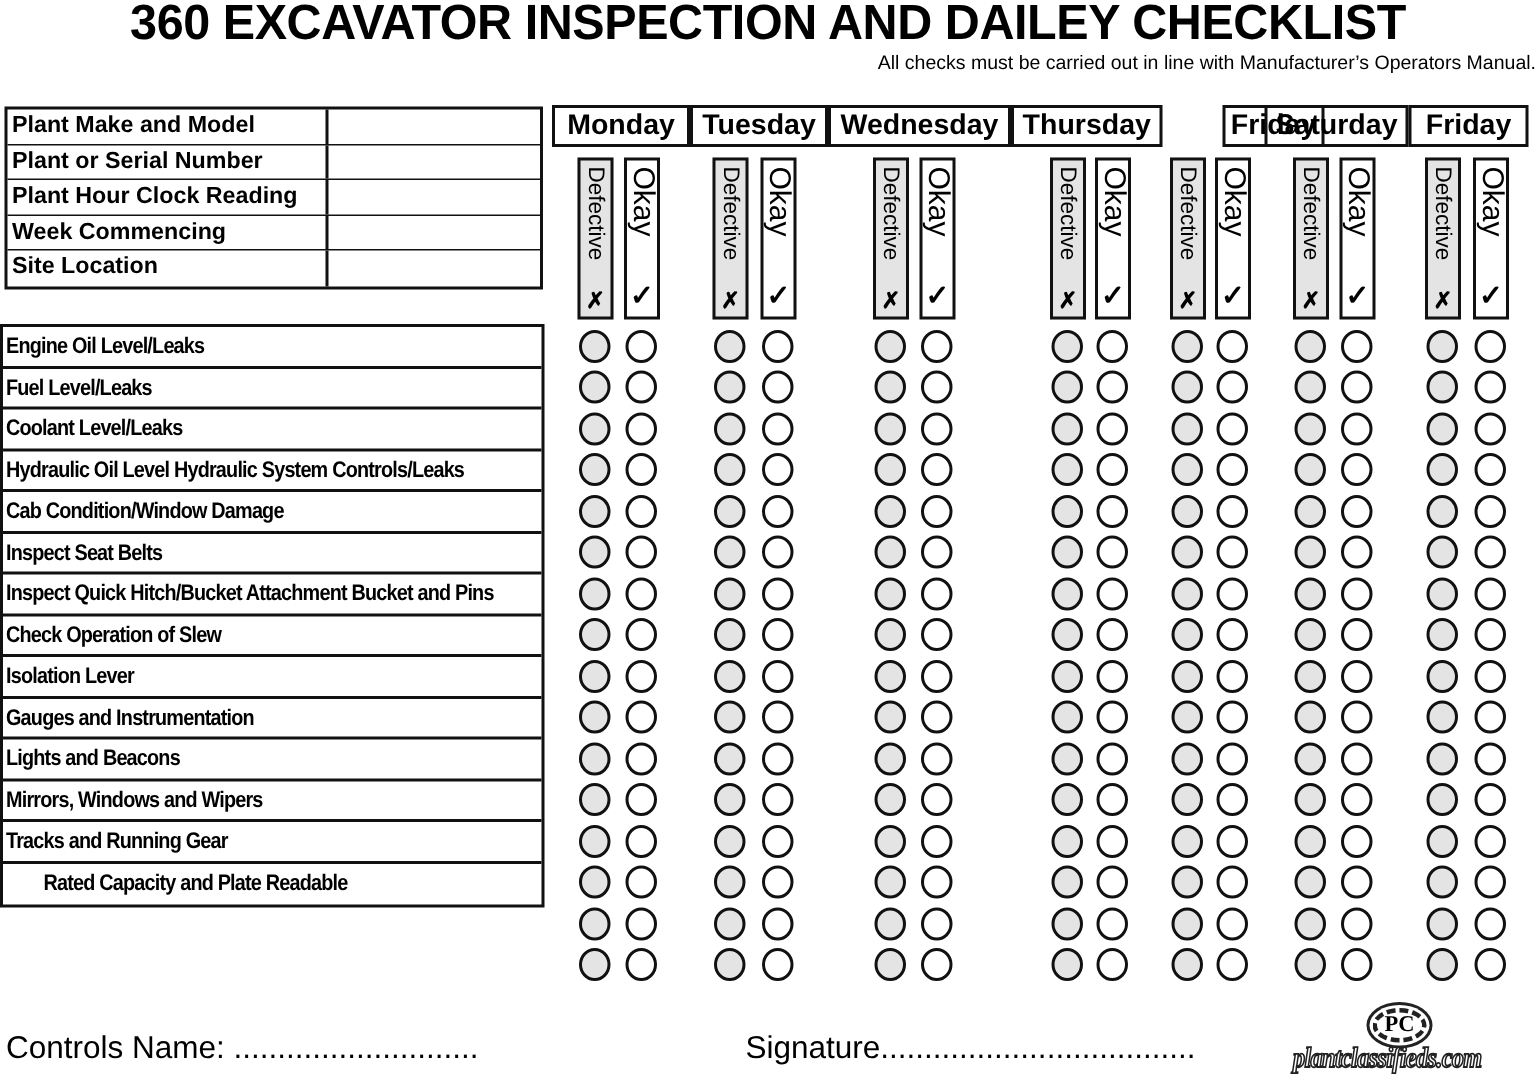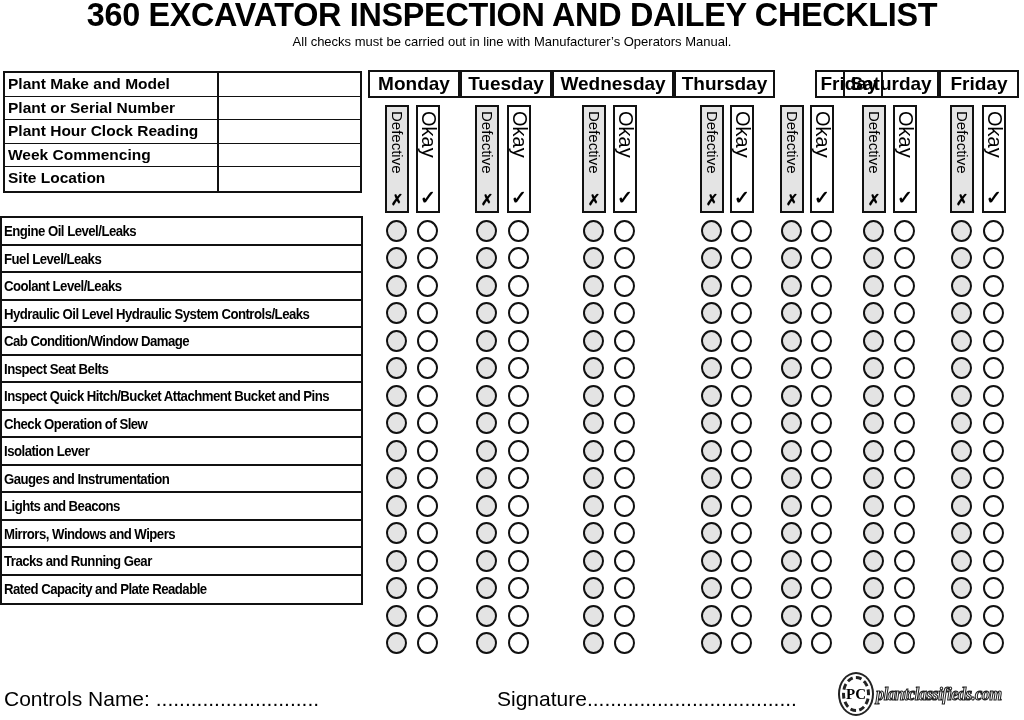--- a/index.html
+++ b/index.html
@@ -1,43 +1,43 @@
 <!DOCTYPE html>
 <html><head>
 <meta charset="utf-8">
 <style>
   html, body { margin:0; padding:0; background:#fff; }
   body { width:1024px; height:720px; position:relative; overflow:hidden; font-family:"Liberation Sans", sans-serif; color:#000; }
   .title { position:absolute; left:0; top:-4px; width:1024px; text-align:center; font-family:"Liberation Sans", sans-serif; font-weight:bold; font-size:33px; letter-spacing:-0.3px; transform:scaleX(0.98); }
-  .subtitle { position:absolute; left:0; top:34px; width:1024px; text-align:center; font-size:13px; }
+  .subtitle { position:absolute; left:0; top:34px; width:1024px; text-align:right; font-size:13px; }
   .info-table { position:absolute; left:3px; top:71px; width:359px; border:2px solid #111; box-sizing:border-box; }
   .info-row { display:flex; height:23.6px; border-bottom:1.5px solid #111; box-sizing:border-box; }
   .info-row:last-child { border-bottom:none; }
   .info-label { width:214px; border-right:2px solid #111; font-weight:bold; font-size:15.5px; line-height:22px; padding-left:3px; box-sizing:border-box; white-space:nowrap; overflow:hidden; }
   .info-value { flex:1; }
   .day-header { position:absolute; top:70px; height:28px; border:2px solid #111; box-sizing:border-box; font-weight:bold; font-size:19px; text-align:center; line-height:24px; white-space:nowrap; overflow:hidden; }
   .col-label { position:absolute; top:105px; height:108px; border:2.5px solid #111; box-sizing:border-box; }
   .col-label.def { background:#e4e4e4; }
   .col-label.okay { background:#fff; }
   .col-label .vtext { position:absolute; left:50%; top:4px; writing-mode:vertical-rl; transform:translateX(-50%); white-space:nowrap; }
   .col-label.def .vtext { font-size:15px; }
   .col-label.okay .vtext { font-size:20px; }
   .col-label .mark { position:absolute; bottom:2px; left:0; width:100%; text-align:center; font-weight:bold; }
   .col-label.def .mark { font-size:15px; }
   .col-label.okay .mark { font-size:19px; }
   .checklist { position:absolute; left:0; top:216px; width:363px; border:2px solid #111; box-sizing:border-box; }
   .check-row { height:27.5px; border-bottom:2.5px solid #111; box-sizing:border-box; font-family:"Liberation Sans", sans-serif; font-weight:bold; font-size:15px; line-height:25px; padding-left:2px; white-space:nowrap; overflow:hidden; letter-spacing:-0.6px; }
-  .check-row:last-child { border-bottom:none; }
+  .check-row:last-child { border-bottom:none;margin-left:25px; }
   .check-row span { display:inline-block; transform:scaleX(0.88); transform-origin:left center; }
   .circle { position:absolute; width:21px; height:22px; border:2.5px solid #111; border-radius:50%; box-sizing:border-box; cursor:pointer; }
   .circle.def { background:#e4e4e4; }
   .circle.okay { background:#fff; }
   .footer-op { position:absolute; left:4px; top:687px; font-size:21px; }
   .footer-sig { position:absolute; left:497px; top:687px; font-size:21px; }
-  .logo { position:absolute; left:842px; top:672px; width:182px; height:44px; display:flex; align-items:center; }
+  .logo { position:absolute; left:842px; top:672px; width:182px; height:44px; display:flex; align-items:center;flex-direction:column; }
   .logo-badge { width:36px; height:36px; border-radius:50%; border:3px dashed #222; box-sizing:border-box; display:flex; align-items:center; justify-content:center; font-family:"Liberation Serif", serif; font-weight:bold; font-size:15px; background:#fff; box-shadow:0 0 0 2px #fff, 0 0 0 4px #222; }
   .logo-text { margin-left:6px; font-family:"Liberation Serif", serif; font-style:italic; font-weight:bold; font-size:19px; color:#fff; -webkit-text-stroke:1.2px #222; letter-spacing:-0.5px; transform:scaleX(0.85); transform-origin:left center; white-space:nowrap; }
 </style>
 </head>
 <body>
 
 <div class="title">360 EXCAVATOR INSPECTION AND DAILEY CHECKLIST</div>
 <div class="subtitle">All checks must be carried out in line with Manufacturer’s Operators Manual.</div>
 
 <div class="info-table">

